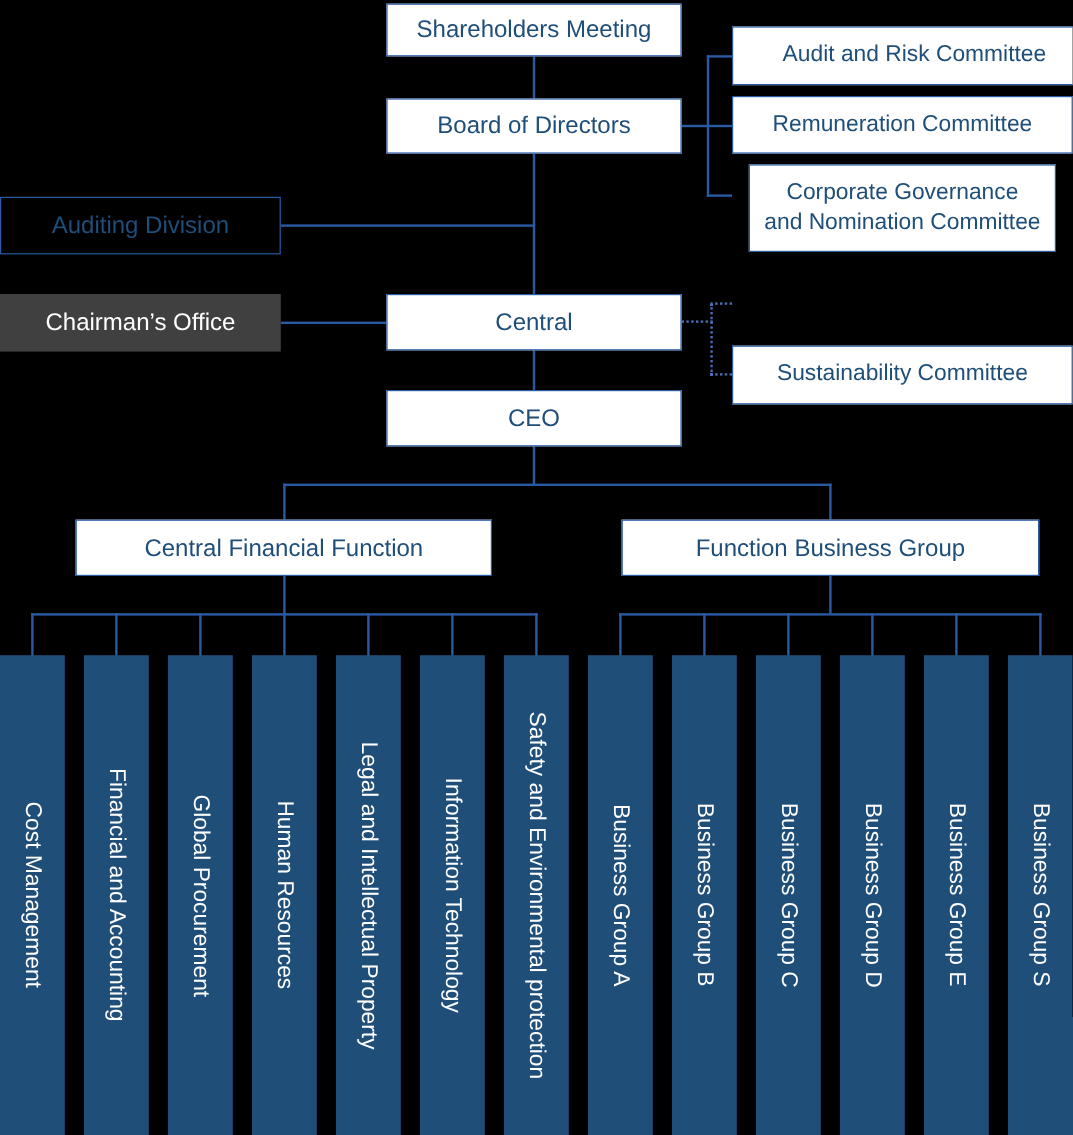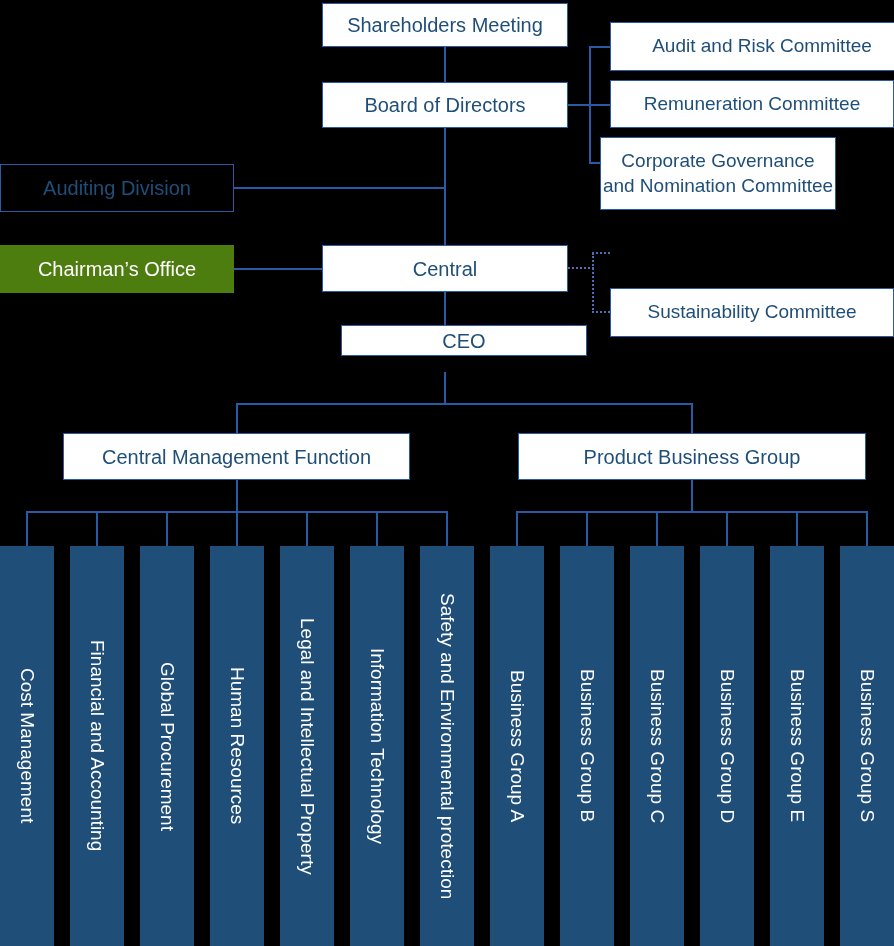--- a/index.html
+++ b/index.html
@@ -16,21 +16,21 @@
     display:flex;align-items:center;justify-content:center;
     text-align:center;
     background:#fff;
     border:1.5px solid #2A5AA3;
     color:#1F4E79;
     font-size:20px;
     line-height:1.3;
   }
   .box--committee{font-size:19px;}
   .box--outline{background:transparent;color:#1F4E79;}
-  .box--dark{background:#4d7c0f;border:none;color:#fff;}
+  .box--dark{background:#404040;border:none;color:#fff;}
   .prewrap{white-space:pre-line;}
   .col{
     position:absolute;
     top:546px;height:400px;width:54px;
     background:#1F4E79;
     display:flex;align-items:center;justify-content:center;
     writing-mode:vertical-rl;
     color:#fff;font-size:19px;
     text-align:center;
   }
@@ -83,35 +83,35 @@
   <div class="box" style="left:322px;top:3px;width:246px;height:44px;">Shareholders Meeting</div>
 
   <div class="box" style="left:322px;top:82px;width:246px;height:46px;">Board of Directors</div>
 
   <div class="box box--outline" style="left:0px;top:164px;width:234px;height:48px;">Auditing Division</div>
 
   <div class="box box--dark" style="left:0px;top:245px;width:234px;height:48px;">Chairman’s Office</div>
 
   <div class="box" style="left:322px;top:245px;width:246px;height:47px;">Central</div>
 
-  <div class="box" style="left:322px;top:325px;width:246px;height:31px;margin-left:19px;">CEO</div>
+  <div class="box" style="left:322px;top:325px;width:246px;height:47px;">CEO</div>
 
   <div class="box box--committee" style="left:610px;top:22px;width:304px;height:49px;">Audit and Risk Committee</div>
 
   <div class="box box--committee" style="left:610px;top:80px;width:284px;height:48px;text-align:center;">Remuneration Committee</div>
 
-  <div class="box box--committee prewrap" style="left:600px;top:137px;width:236px;height:73px;">Corporate Governance
+  <div class="box box--committee prewrap" style="left:624px;top:137px;width:256px;height:73px;">Corporate Governance
 and Nomination Committee</div>
 
 
   <div class="box box--committee" style="left:610px;top:288px;width:284px;height:49px;">Sustainability Committee</div>
 
-  <div class="box" style="left:63px;top:433px;width:347px;height:47px;">Central Management Function</div>
+  <div class="box" style="left:63px;top:433px;width:347px;height:47px;">Central Financial Function</div>
 
-  <div class="box" style="left:518px;top:433px;width:348px;height:47px;">Product Business Group</div>
+  <div class="box" style="left:518px;top:433px;width:348px;height:47px;">Function Business Group</div>
 
   <div class="col" style="left:0px;">Cost Management</div>
   <div class="col" style="left:70px;">Financial and Accounting</div>
   <div class="col" style="left:140px;">Global Procurement</div>
   <div class="col" style="left:210px;">Human Resources</div>
   <div class="col" style="left:280px;">Legal and Intellectual Property</div>
   <div class="col" style="left:350px;">Information Technology</div>
   <div class="col" style="left:420px;">Safety and Environmental protection</div>
 
   <div class="col" style="left:490px;">Business Group A</div>

